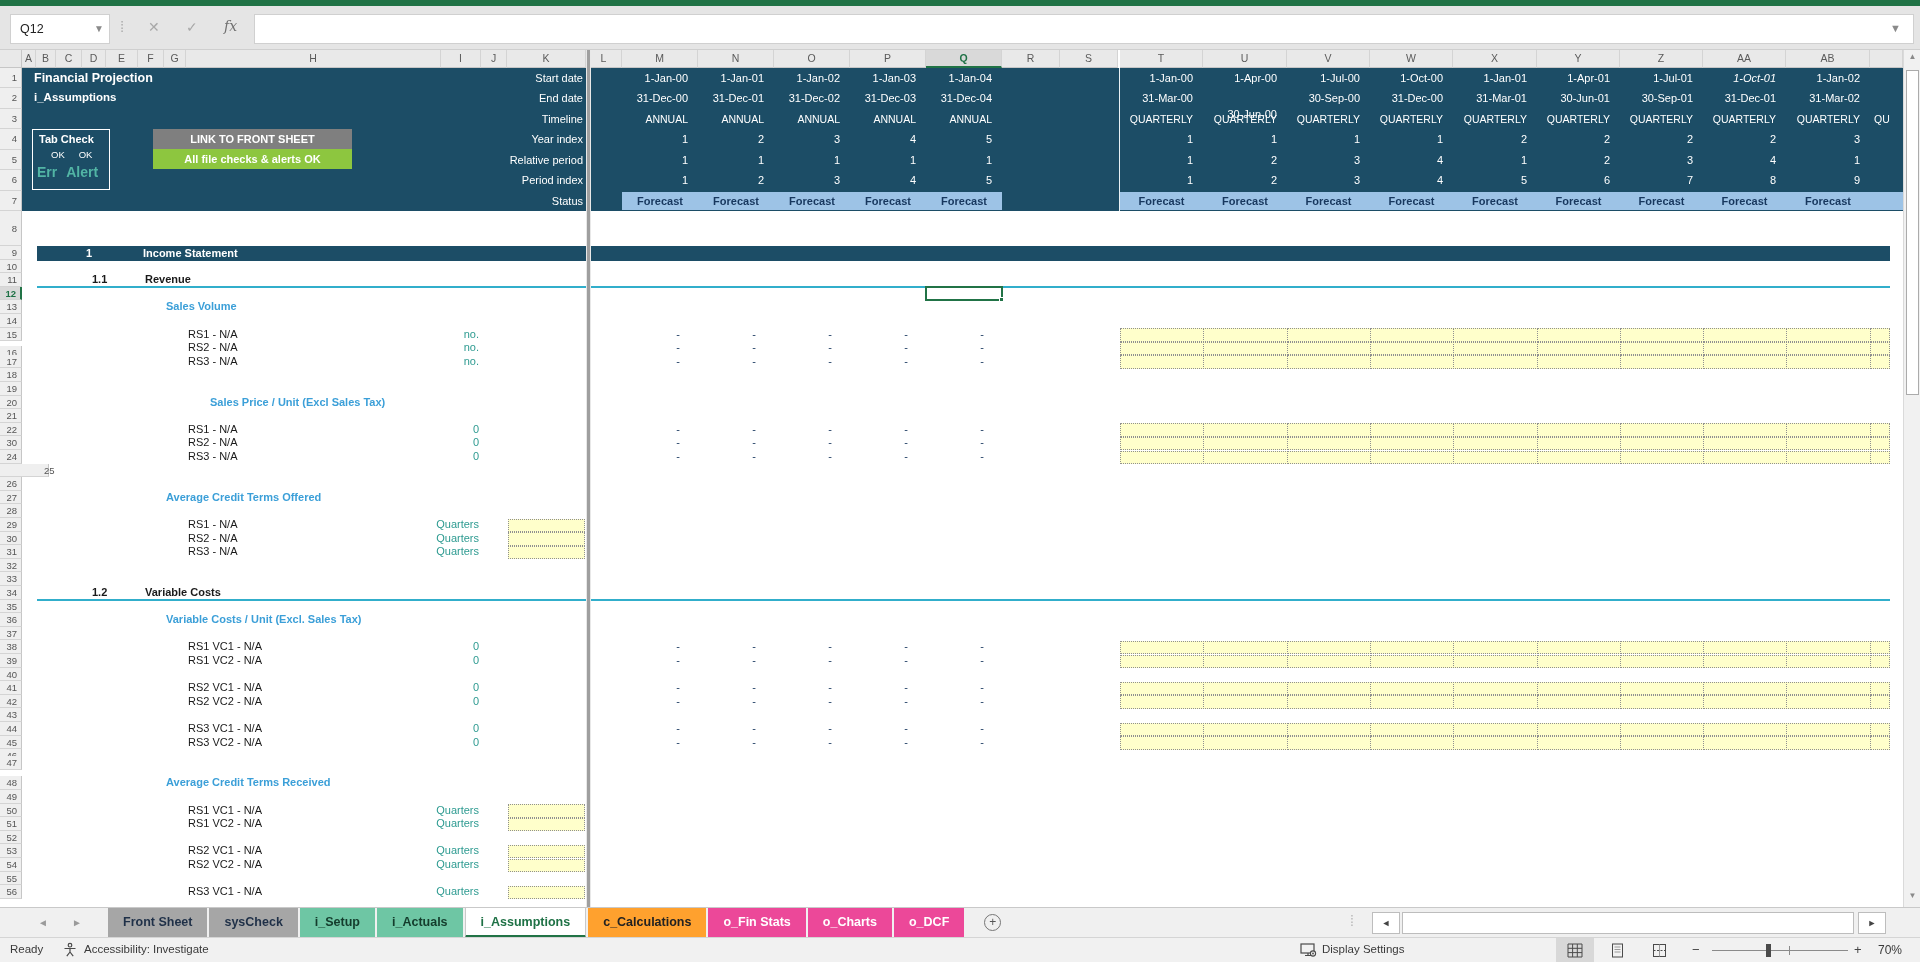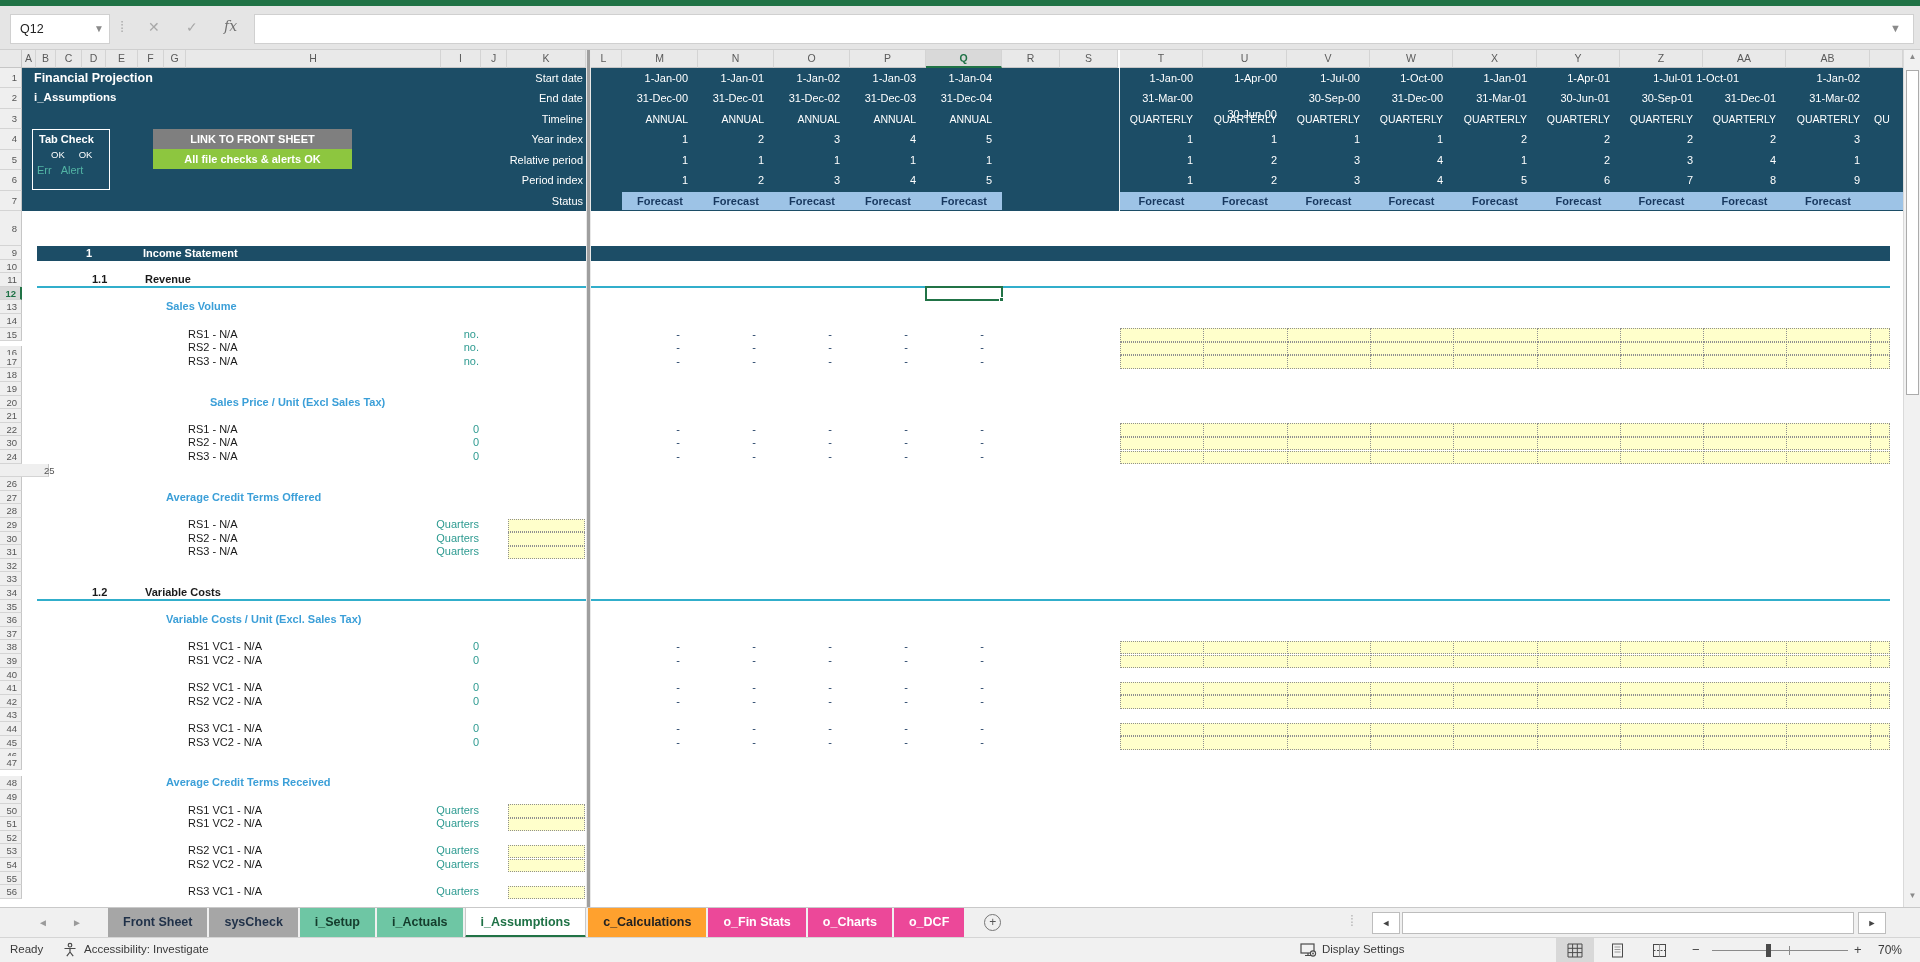--- a/index.html
+++ b/index.html
@@ -31,21 +31,21 @@
 .hdr-val{position:absolute;color:#FFF;font-size:11px;text-align:right;white-space:nowrap}
 .hdr-val.tl{font-size:10.5px}
 .fc-band{position:absolute;background:#9DC3E6;display:flex}
 .fc-cell{height:100%;text-align:center;font-weight:bold;color:#17375E;font-size:11px;line-height:19px}
 .sheet-title{left:34px;top:21px;color:#FFF;font-weight:bold;font-size:12.5px}
 .sheet-subtitle{left:34px;top:41px;color:#FFF;font-weight:bold;font-size:11.5px}
 .tab-check{left:32px;top:79px;width:78px;height:61px;border:1.5px solid #FFF;color:#FFF}
 .tc-title{font-weight:bold;font-size:11px;padding:3px 0 0 6px}
 .tc-ok{font-size:9.5px;padding:4px 0 0 18px}
 .tc-ok span{margin-right:14px}
-.tc-err{font-size:11px;font-weight:normal;color:#52B5A5;padding:4px 0 0 4px}
+.tc-err{font-size:14px;font-weight:bold;color:#52B5A5;padding:4px 0 0 4px}
 .tc-err span{margin-right:9px}
 .btn-link{left:153px;top:79px;width:199px;height:20px;background:#7F7F7F;color:#FFF;font-weight:bold;font-size:11px;text-align:center;line-height:20px}
 .btn-checks{left:153px;top:99px;width:199px;height:20px;background:#8DC63F;color:#FFF;font-weight:bold;font-size:11px;text-align:center;line-height:20px}
 .split-bar{position:absolute;left:586px;top:0;width:5px;height:857px;background:#9F9F9F;border-left:1px solid #E8E8E8;border-right:1px solid #E8E8E8;z-index:3}
 
 .sec-bar{position:absolute;left:37px;width:1853px;background:#1C4D66;color:#FFF;font-weight:bold;font-size:11px}
 .sec-num{position:absolute;left:49px;top:0}
 .sec-title{position:absolute;left:106px;top:0}
 .sub-num{position:absolute;left:92px;font-weight:bold;font-size:11px;color:#1A1A1A}
 .sub-title{position:absolute;left:145px;font-weight:bold;font-size:11px;color:#1A1A1A}
@@ -278,21 +278,21 @@
         <div class="hdr-val tl" style="left: 1539px; width: 71px; top: 58.86px; height: 20.43px; line-height: 20.43px;">QUARTERLY</div>
         <div class="hdr-val" style="left: 1539px; width: 71px; top: 79.29px; height: 20.43px; line-height: 20.43px;">2</div>
         <div class="hdr-val" style="left: 1539px; width: 71px; top: 99.72px; height: 20.43px; line-height: 20.43px;">2</div>
         <div class="hdr-val" style="left: 1539px; width: 71px; top: 120.15px; height: 20.43px; line-height: 20.43px;">6</div>
         <div class="hdr-val" style="left: 1622px; width: 71px; top: 18px; height: 20.43px; line-height: 20.43px;">1-Jul-01</div>
         <div class="hdr-val" style="left: 1622px; width: 71px; top: 38.43px; height: 20.43px; line-height: 20.43px;">30-Sep-01</div>
         <div class="hdr-val tl" style="left: 1622px; width: 71px; top: 58.86px; height: 20.43px; line-height: 20.43px;">QUARTERLY</div>
         <div class="hdr-val" style="left: 1622px; width: 71px; top: 79.29px; height: 20.43px; line-height: 20.43px;">2</div>
         <div class="hdr-val" style="left: 1622px; width: 71px; top: 99.72px; height: 20.43px; line-height: 20.43px;">3</div>
         <div class="hdr-val" style="left: 1622px; width: 71px; top: 120.15px; height: 20.43px; line-height: 20.43px;">7</div>
-        <div class="hdr-val" style="left: 1668px; width: 71px; top: 18px; height: 20.43px; line-height: 20.43px;">1-Oct-01</div>
+        <div class="hdr-val" style="left: 1705px; width: 71px; top: 18px; height: 20.43px; line-height: 20.43px; font-style: italic;">1-Oct-01</div>
         <div class="hdr-val" style="left: 1705px; width: 71px; top: 38.43px; height: 20.43px; line-height: 20.43px;">31-Dec-01</div>
         <div class="hdr-val tl" style="left: 1705px; width: 71px; top: 58.86px; height: 20.43px; line-height: 20.43px;">QUARTERLY</div>
         <div class="hdr-val" style="left: 1705px; width: 71px; top: 79.29px; height: 20.43px; line-height: 20.43px;">2</div>
         <div class="hdr-val" style="left: 1705px; width: 71px; top: 99.72px; height: 20.43px; line-height: 20.43px;">4</div>
         <div class="hdr-val" style="left: 1705px; width: 71px; top: 120.15px; height: 20.43px; line-height: 20.43px;">8</div>
         <div class="hdr-val" style="left: 1788px; width: 72px; top: 18px; height: 20.43px; line-height: 20.43px;">1-Jan-02</div>
         <div class="hdr-val" style="left: 1788px; width: 72px; top: 38.43px; height: 20.43px; line-height: 20.43px;">31-Mar-02</div>
         <div class="hdr-val tl" style="left: 1788px; width: 72px; top: 58.86px; height: 20.43px; line-height: 20.43px;">QUARTERLY</div>
         <div class="hdr-val" style="left: 1788px; width: 72px; top: 79.29px; height: 20.43px; line-height: 20.43px;">3</div>
         <div class="hdr-val" style="left: 1788px; width: 72px; top: 99.72px; height: 20.43px; line-height: 20.43px;">1</div>

